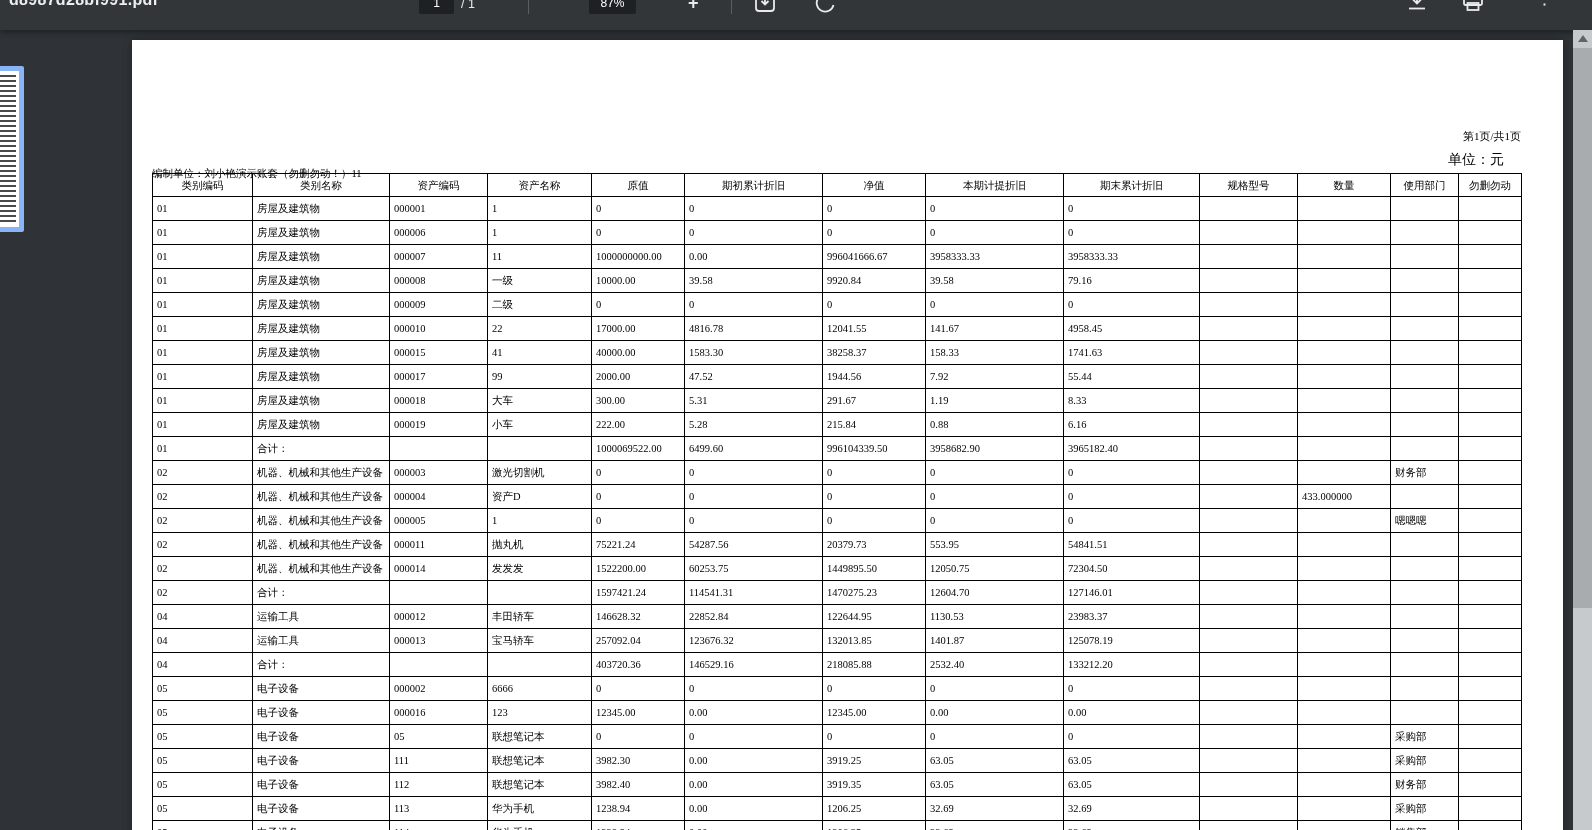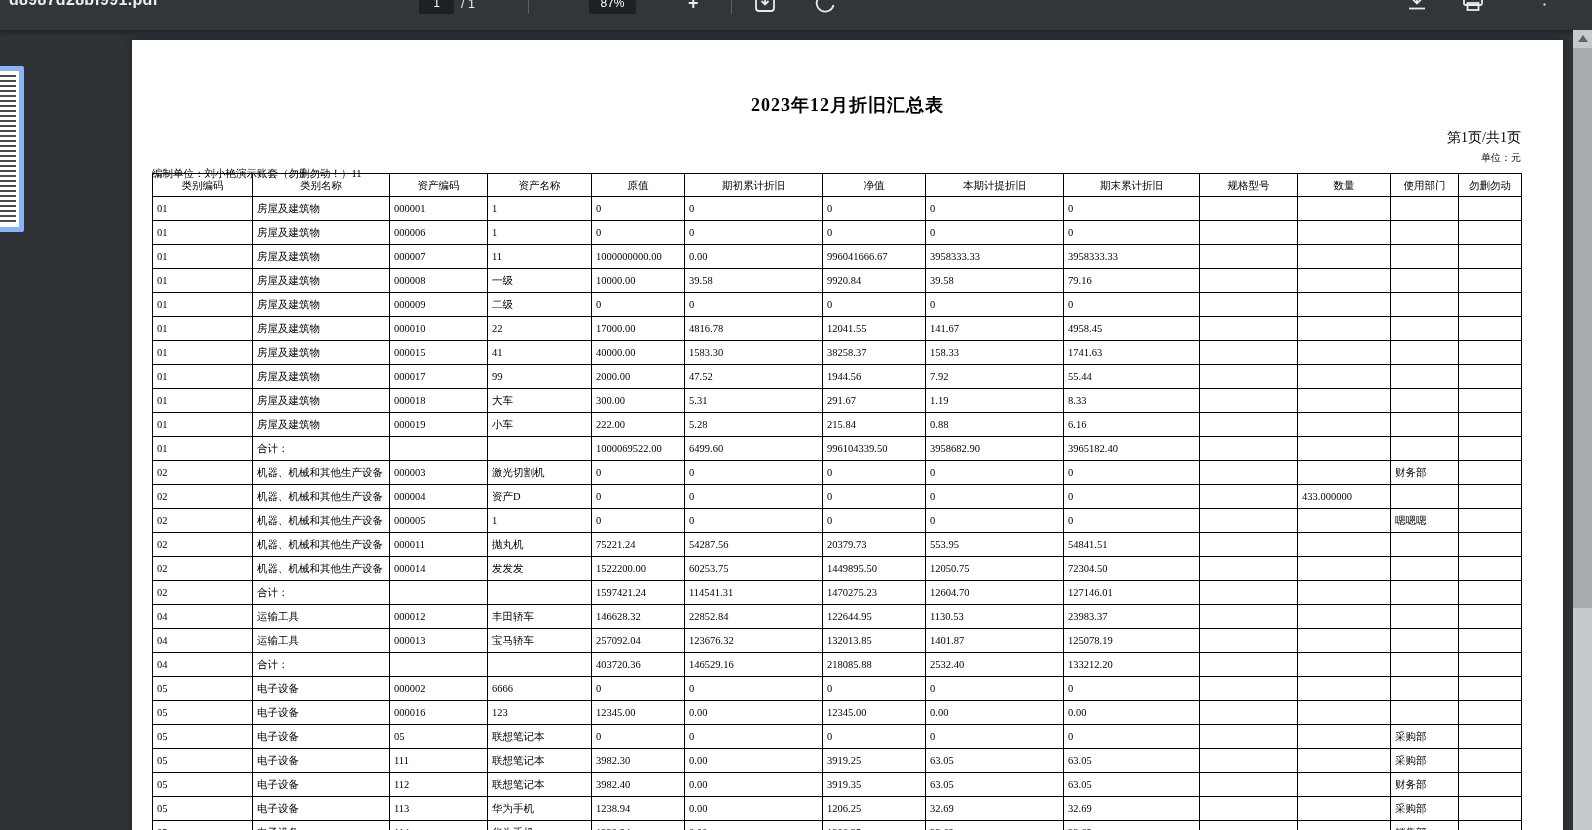--- a/index.html
+++ b/index.html
@@ -51,23 +51,23 @@
   
   .page{
     position:absolute;left:132px;top:40px;width:1431px;height:1100px;
     background:#fff;z-index:2;box-shadow:0 0 8px rgba(0,0,0,.35);
     font-family:"Liberation Serif","DejaVu Serif",serif;color:#000;
   }
   .doc-title{
     position:absolute;left:0;top:53px;width:100%;text-align:center;
     font-size:18px;font-weight:bold;letter-spacing:1px;
   }
-  .page-indicator{position:absolute;right:42px;top:89px;font-size:14px;margin-left:22px;}
+  .page-indicator{position:absolute;right:42px;top:89px;font-size:11px;margin-left:22px;}
   .prepared{position:absolute;left:20px;top:103px;font-size:10.5px;margin-top:24px;}
-  .unit{position:absolute;right:42px;top:111px;font-size:10px;}
+  .unit{position:absolute;right:59px;top:111px;font-size:14px;}
   table.report{
     position:absolute;left:20px;top:133px;
     border-collapse:collapse;table-layout:fixed;width:1369px;
     font-size:10.5px;
   }
   table.report th, table.report td{
     border:1px solid #000;
     padding:1px 4px;line-height:13px;vertical-align:middle;
     overflow:hidden;word-break:break-all;
   }
@@ -135,21 +135,20 @@
     <div class="more">⋮</div>
   </div>
 
   <div class="sidebar">
     <div class="thumb">
       <div class="thumb-lines"></div>
     </div>
   </div>
 
   <div class="page">
-    <div class="doc-title">2023年12月折旧汇总表</div>
     <div class="page-indicator">第1页/共1页</div>
     <div class="prepared">编制单位：刘小艳演示账套（勿删勿动！）11</div>
     <div class="unit">单位：元</div>
     <table class="report">
       <colgroup id="cols">
           <col style="width: 100px;">
           <col style="width: 137px;">
           <col style="width: 98px;">
           <col style="width: 104px;">
           <col style="width: 93px;">

